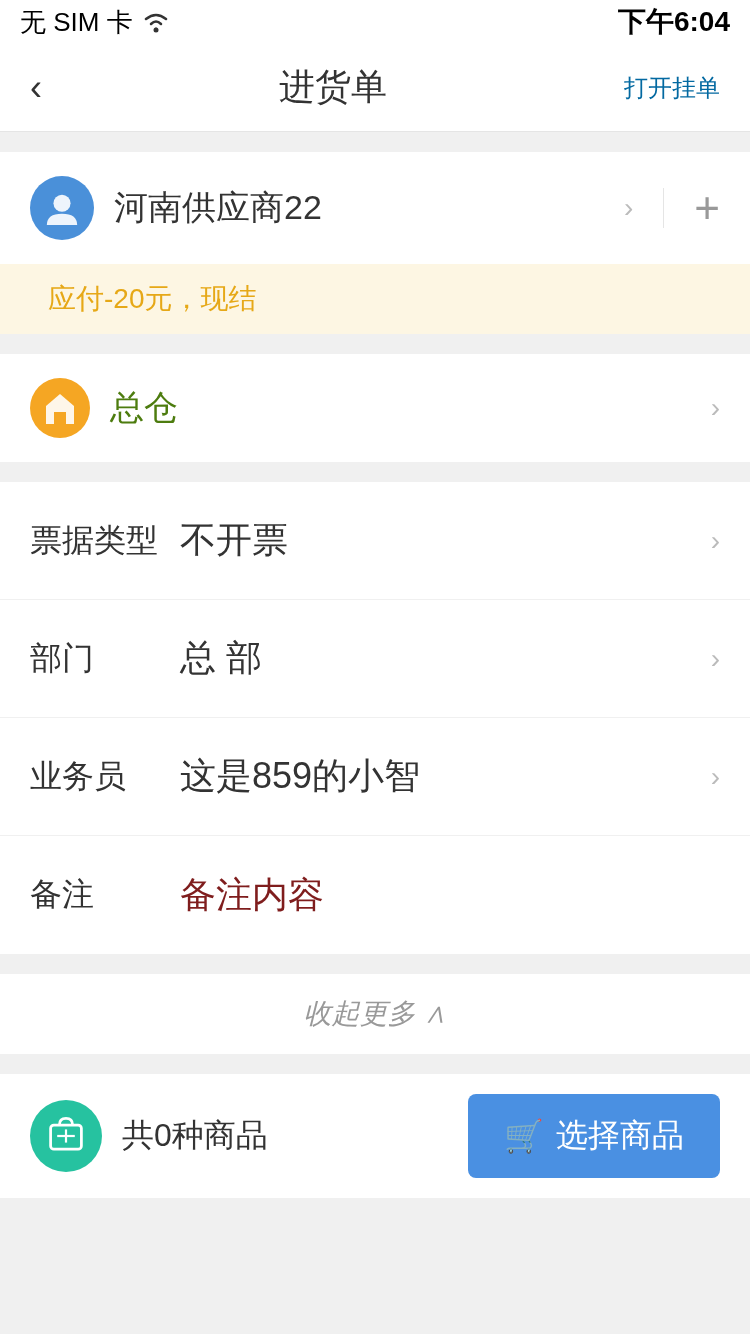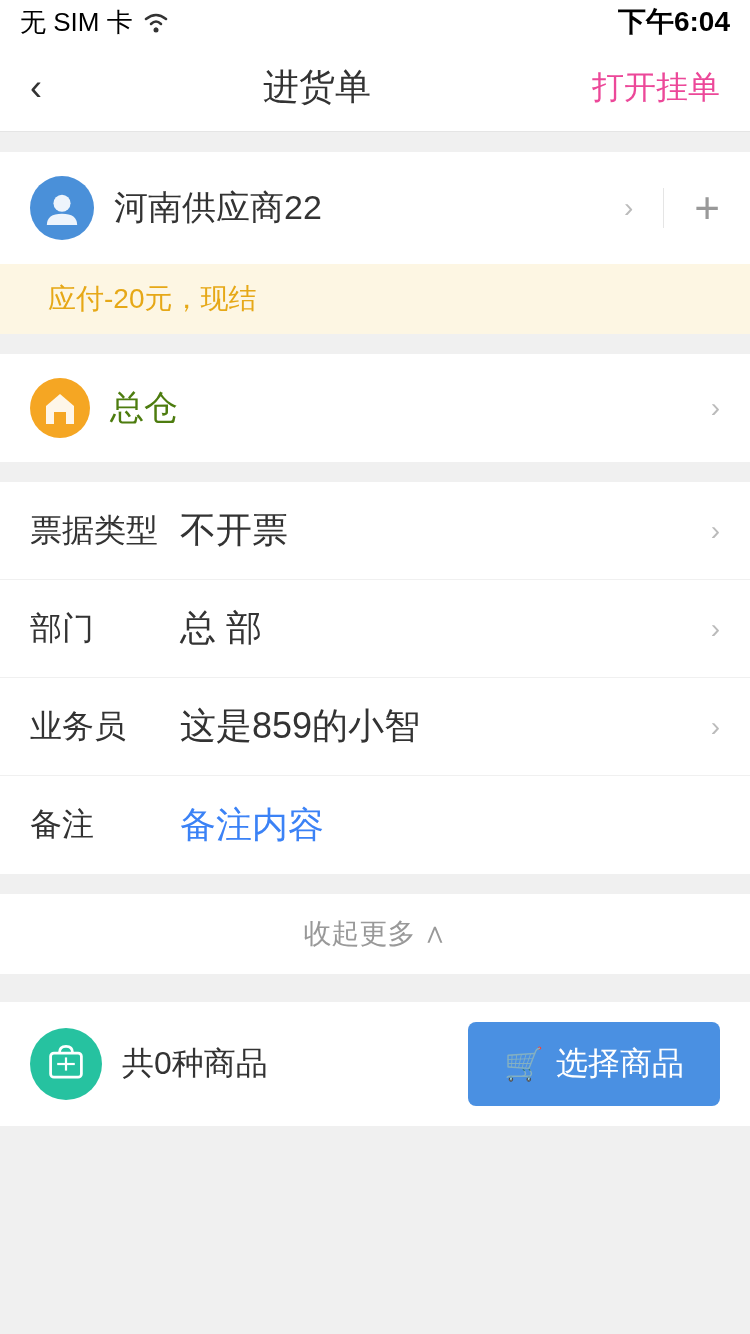--- a/index.html
+++ b/index.html
@@ -66,22 +66,22 @@
       font-size: 36px;
       color: #333;
       cursor: pointer;
     }
     .nav-title {
       font-size: 36px;
       font-weight: 500;
       color: #333;
     }
     .nav-action {
-      font-size: 32px;
-      color: #ec4899;
+      font-size: 24px;
+      color: #0369a1;
       cursor: pointer;
     }
 
     
     .content {
       background: #f0f0f0;
     }
 
     
     .section-gap {
@@ -177,69 +177,70 @@
 
     
     .form-section {
       background: #fff;
       margin-top: 20px;
     }
     .form-row {
       display: flex;
       align-items: center;
       padding: 0 30px;
-      height: 98px;
+      height: 118px;
       border-bottom: 1px solid #f0f0f0;
       cursor: pointer;
     }
     .form-row:last-child {
       border-bottom: none;
     }
     .form-label {
       font-size: 32px;
       color: #333;
       width: 140px;
       flex-shrink: 0;
     }
     .form-value {
       flex: 1;
       font-size: 36px;
       color: #333;
       padding-left: 10px;
     }
     .form-value.placeholder {
-      color: #3b82f6;
+      color: #7f1d1d;
     }
     .form-arrow {
       font-size: 28px;
       color: #bbb;
     }
 
     
     .collapse-row {
       background: #fff;
       display: flex;
       align-items: center;
       justify-content: center;
       height: 80px;
       margin-top: 20px;
       cursor: pointer;
     }
     .collapse-text {
       font-size: 28px;
       color: #999;
+      font-style: italic;
     }
 
     
     .product-bar {
       background: #fff;
       display: flex;
       align-items: center;
       padding: 20px 30px;
-      margin-top: 28px;
+      margin-top: 20px;
     }
     .product-icon {
       width: 72px;
       height: 72px;
       border-radius: 50%;
       background: #26c2a0;
       display: flex;
       align-items: center;
       justify-content: center;
       margin-right: 20px;

